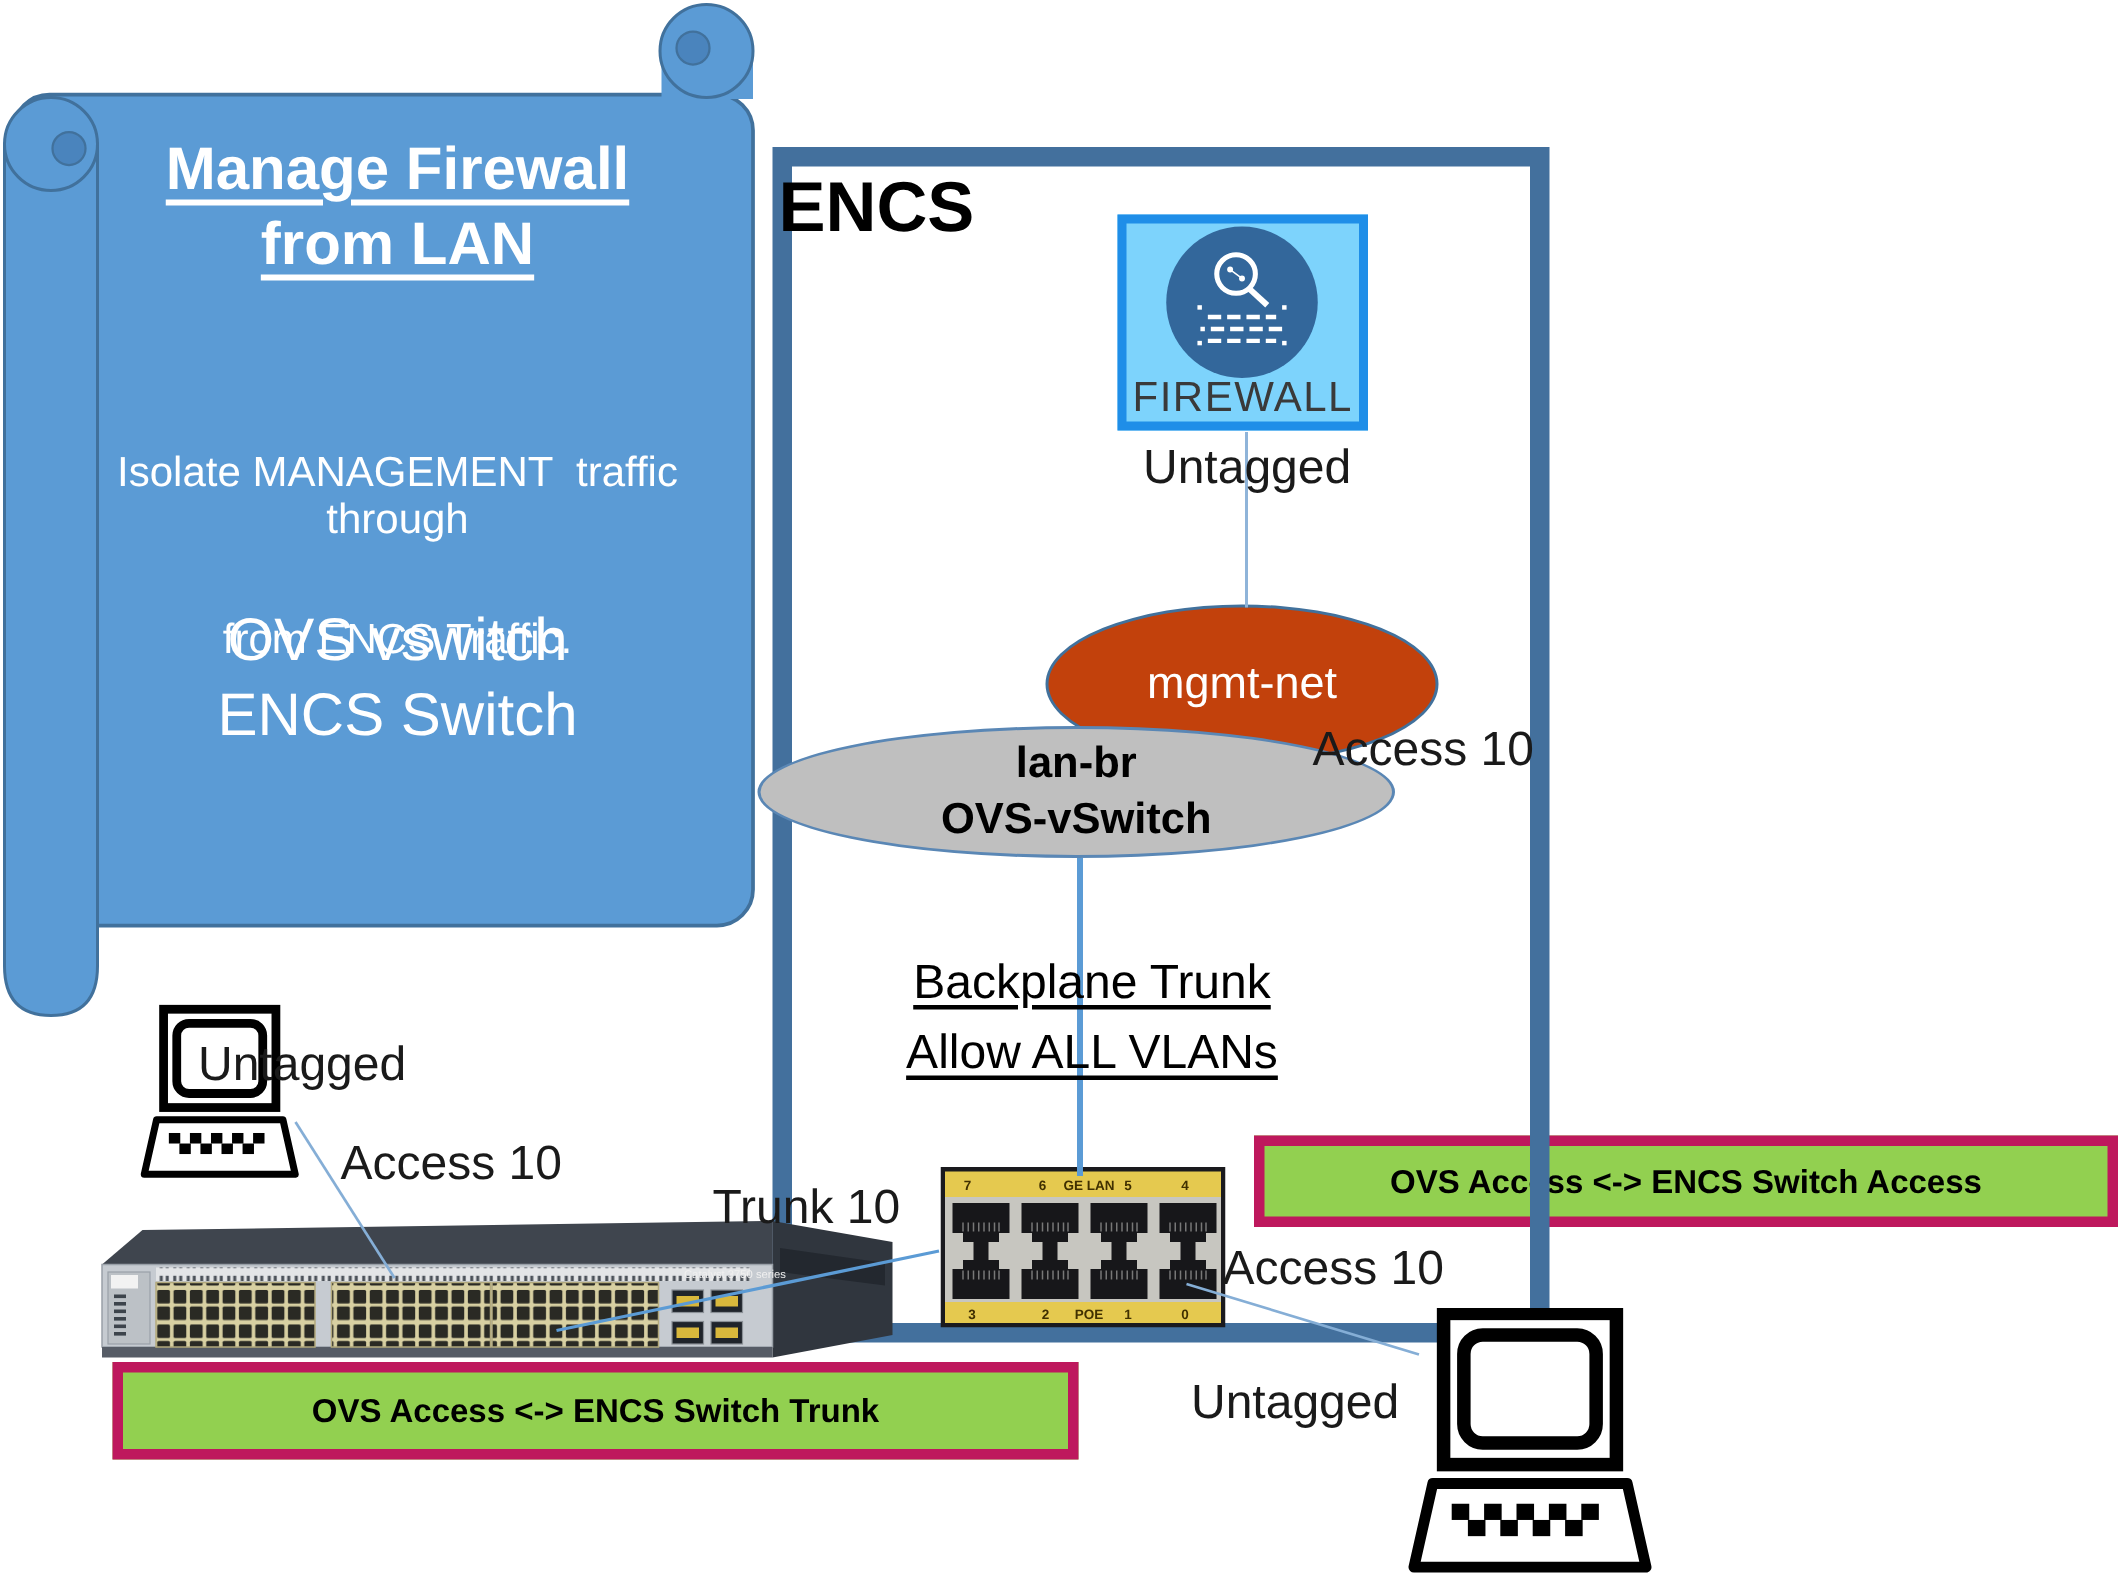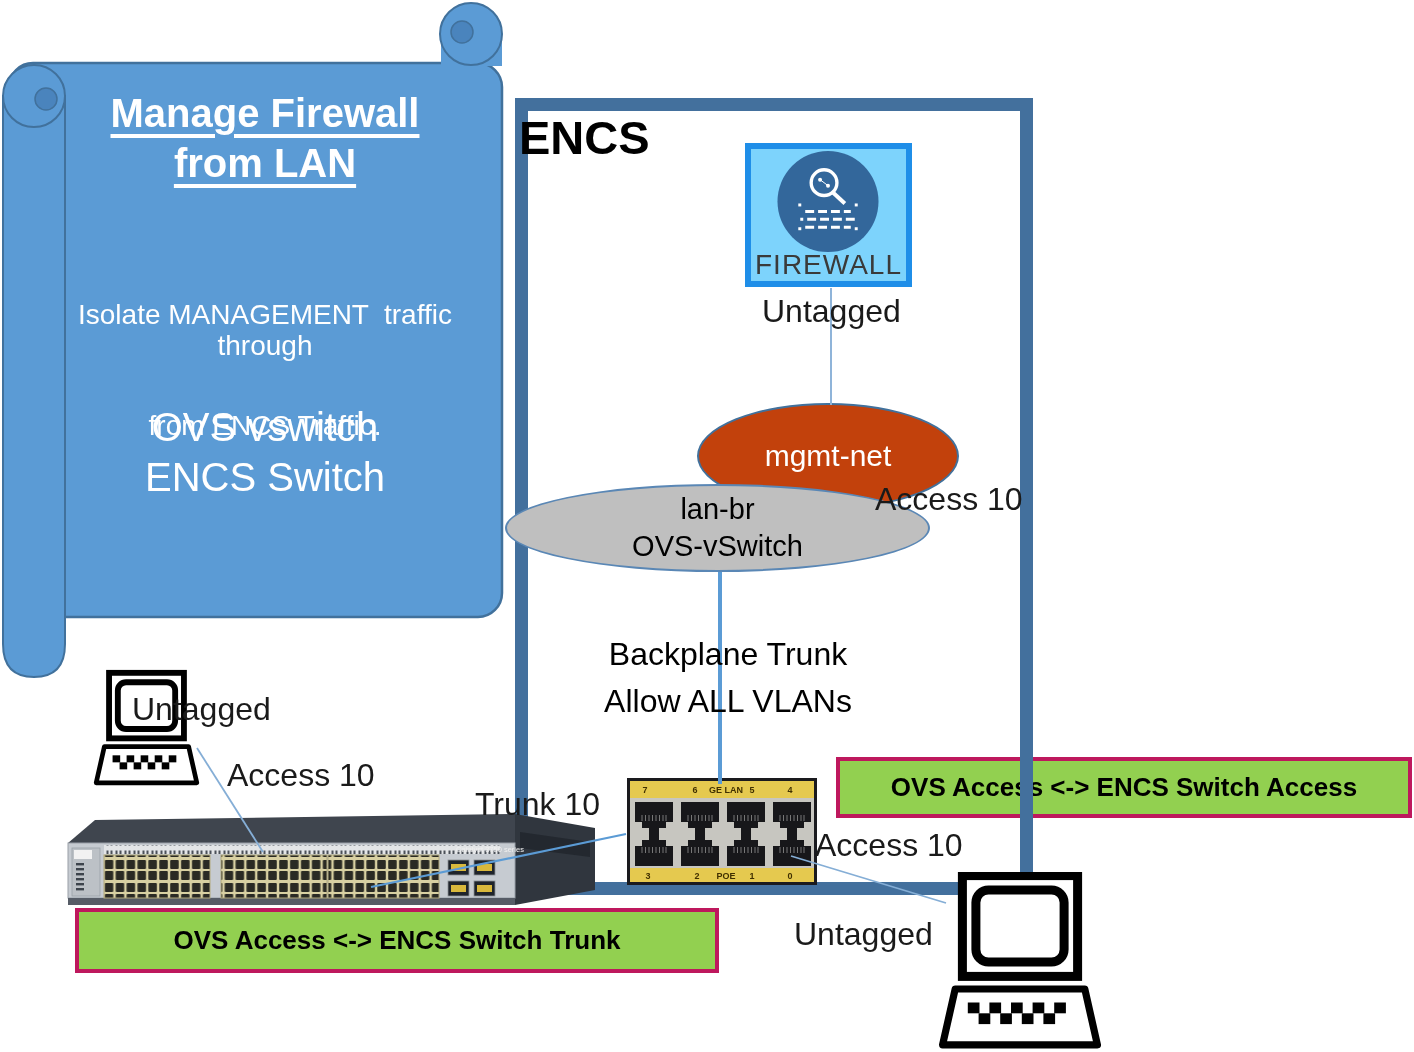--- a/index.html
+++ b/index.html
@@ -23,30 +23,30 @@
   
   #firewall{left:745px;top:143px;width:167px;height:144px;border:6px solid #1f8ee8;
     box-sizing:border-box;background:#7dd3fc;z-index:5;display:flex;flex-direction:column;align-items:center;}
   #firewall-label{font-size:28px;color:#3a3a3a;letter-spacing:1px;margin-top:-3px;}
   
   .ellipse{border-radius:50%;box-sizing:border-box;display:flex;flex-direction:column;
     justify-content:center;align-items:center;z-index:5;}
   #mgmt-net{left:697px;top:403px;width:262px;height:106px;background:#c2410c;
     border:2px solid #41719c;color:#fff;font-size:30px;}
   #lan-br{left:505px;top:484px;width:425px;height:88px;background:#bfbfbf;
-    border:2px solid #5a87b5;color:#000;font-size:29px;font-weight:normal;line-height:37px;}
+    border:2px solid #5a87b5;color:#000;font-size:29px;font-weight:bold;line-height:37px;}
   
   .lbl{font-size:32px;color:#1a1a1a;z-index:7;white-space:nowrap;}
   #backplane{left:597px;top:631px;width:262px;text-align:center;font-size:32px;
     line-height:47px;color:#000;z-index:7;}
-  #backplane span{text-underline-offset:5px;}
-  
-  .banner{background:#92d050;border:4px solid #be185d;box-sizing:border-box;
+  #backplane span{text-decoration:underline;text-underline-offset:5px;}
+  
+  .banner{background:#92d050;border:7px solid #be185d;box-sizing:border-box;
     display:flex;align-items:center;justify-content:center;
-    font-size:26px;font-weight:bold;color:#000;z-index:1;white-space:nowrap;}
+    font-size:22px;font-weight:bold;color:#000;z-index:1;white-space:nowrap;}
   #banner-access{left:836px;top:757px;width:576px;height:61px;}
   #banner-trunk{left:75px;top:908px;width:644px;height:65px;}
   
   .node{z-index:5;}
   #connectors{left:0;top:0;z-index:6;pointer-events:none;}
 </style>
 </head>
 <body>
 
 <div id="canvas">

